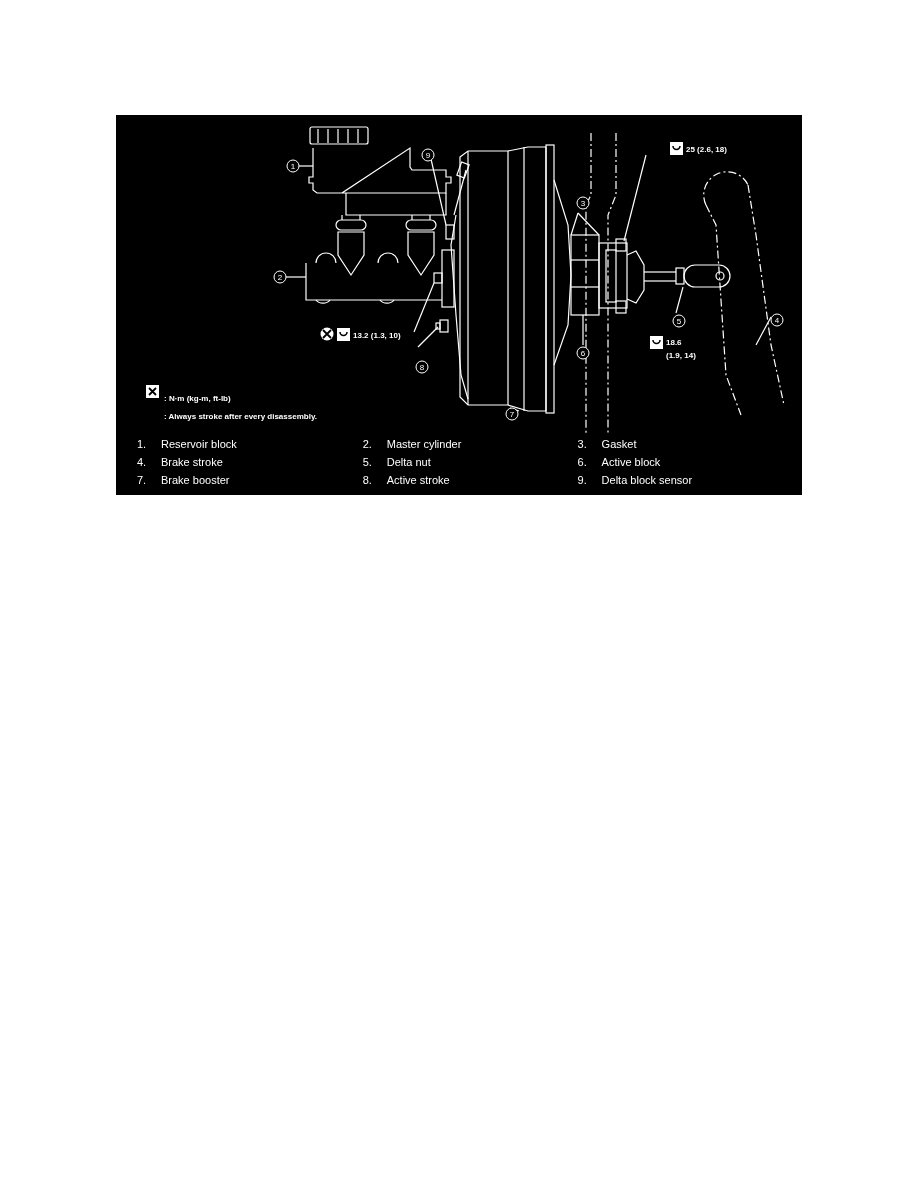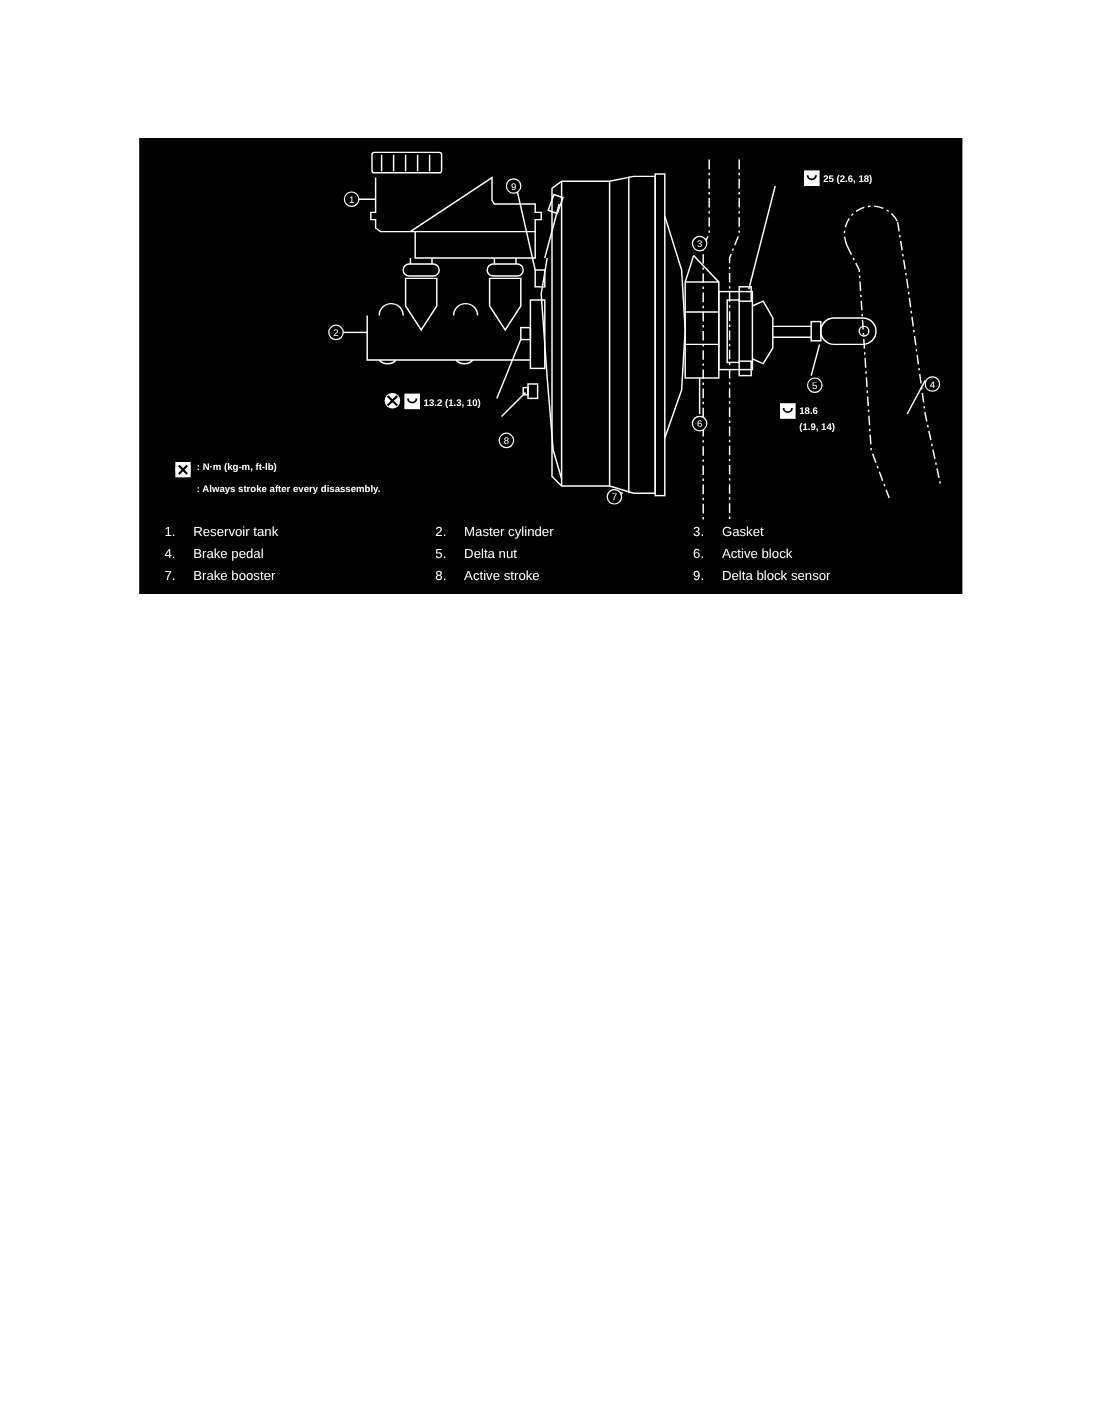--- a/index.html
+++ b/index.html
@@ -2,21 +2,21 @@
 <html><head>
 <meta charset="utf-8">
 <style>
   html, body { margin: 0; padding: 0; background: #ffffff; }
   body { width: 918px; height: 1188px; position: relative; overflow: hidden; font-family: "Liberation Sans", sans-serif; }
   .figure { position: absolute; left: 116px; top: 115px; width: 686px; height: 380px; background: #000000; }
   .figure svg { position: absolute; left: 0; top: 0; }
   .callout-text { font-family: "Liberation Sans", sans-serif; font-weight: bold; fill: #ffffff; font-size: 8px; }
   .num-text { font-family: "Liberation Sans", sans-serif; fill: #ffffff; font-size: 8px; text-anchor: middle; }
   .legend { position: absolute; left: 30px; top: 270px; color: #fff; font-size: 8px; font-weight: bold; }
-  .legend-row { display: flex; align-items: flex-start; height: 18px; }
+  .legend-row { display: flex; align-items: flex-end; height: 18px; }
   .legend-icon { width: 13px; height: 13px; margin-right: 5px; display: inline-flex; align-items: center; justify-content: center; }
   .parts { position: absolute; left: 0; top: 320px; width: 686px; color: #ffffff; font-size: 11px; }
   .parts-row { display: flex; height: 18px; align-items: center; }
   .part { display: flex; width: 228px; }
   .part:nth-child(1) { padding-left: 21px; width: 207px; }
   .part:nth-child(2) { padding-left: 22px; width: 201px; }
   .part:nth-child(3) { padding-left: 17px; }
   .part-num { width: 24px; }
 </style>
 </head>
@@ -175,35 +175,35 @@
           </svg>
       </span>
       <span>: Always stroke after every disassembly.</span>
     </div>
   </div>
 
   <div class="parts">
     <div class="parts-row">
       <div class="part">
           <span class="part-num">1.</span>
-          <span>Reservoir tank</span>
+          <span>Reservoir block</span>
         </div>
       <div class="part">
           <span class="part-num">2.</span>
           <span>Master cylinder</span>
         </div>
       <div class="part">
           <span class="part-num">3.</span>
           <span>Gasket</span>
         </div>
     </div>
     <div class="parts-row">
       <div class="part">
           <span class="part-num">4.</span>
-          <span>Brake pedal</span>
+          <span>Brake stroke</span>
         </div>
       <div class="part">
           <span class="part-num">5.</span>
           <span>Delta nut</span>
         </div>
       <div class="part">
           <span class="part-num">6.</span>
           <span>Active block</span>
         </div>
     </div>

